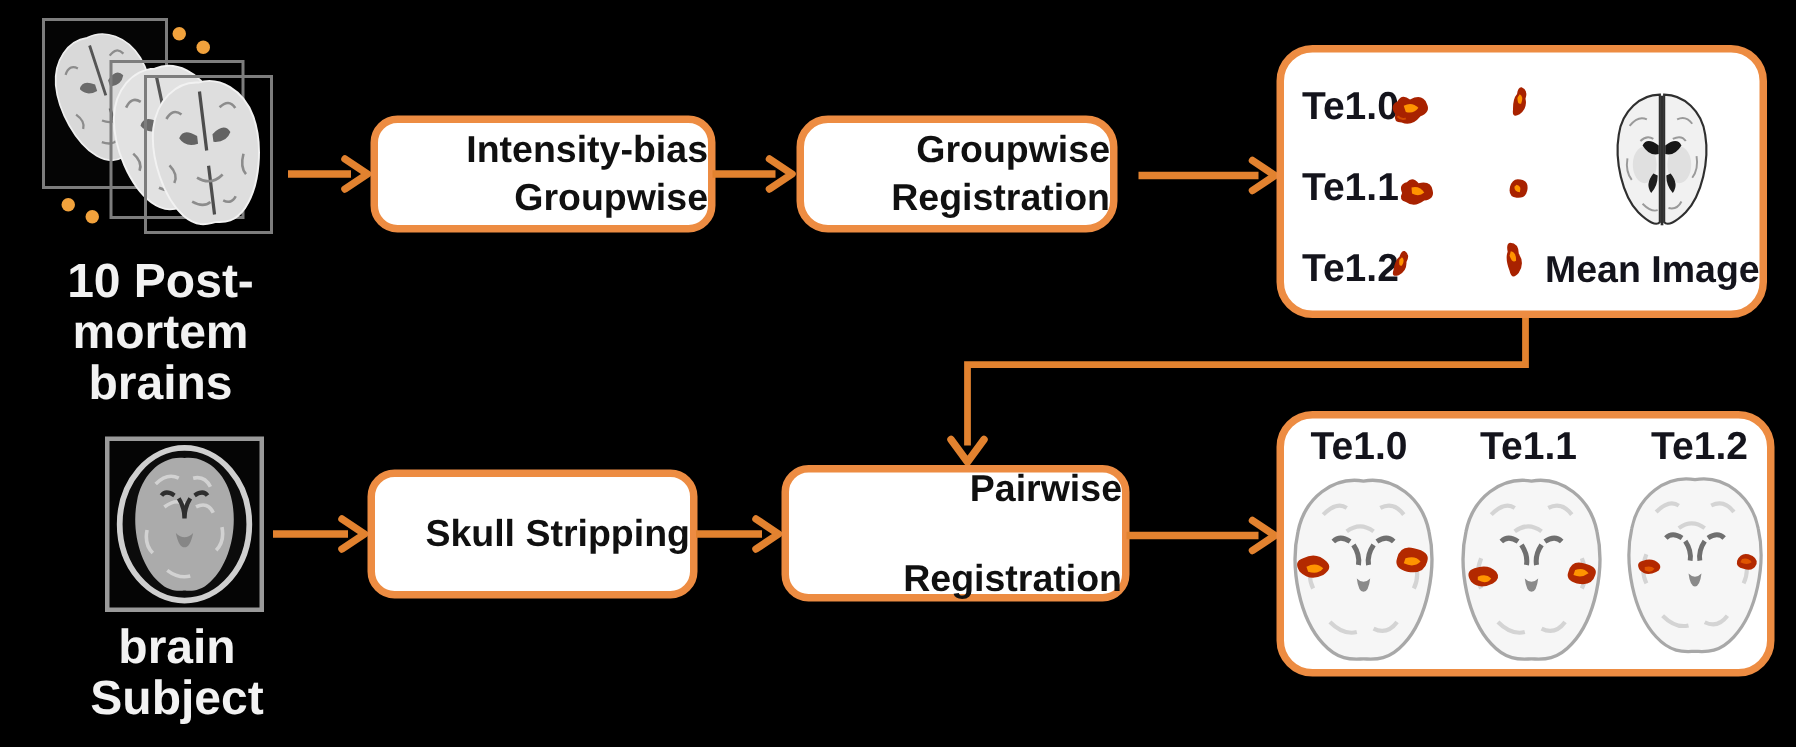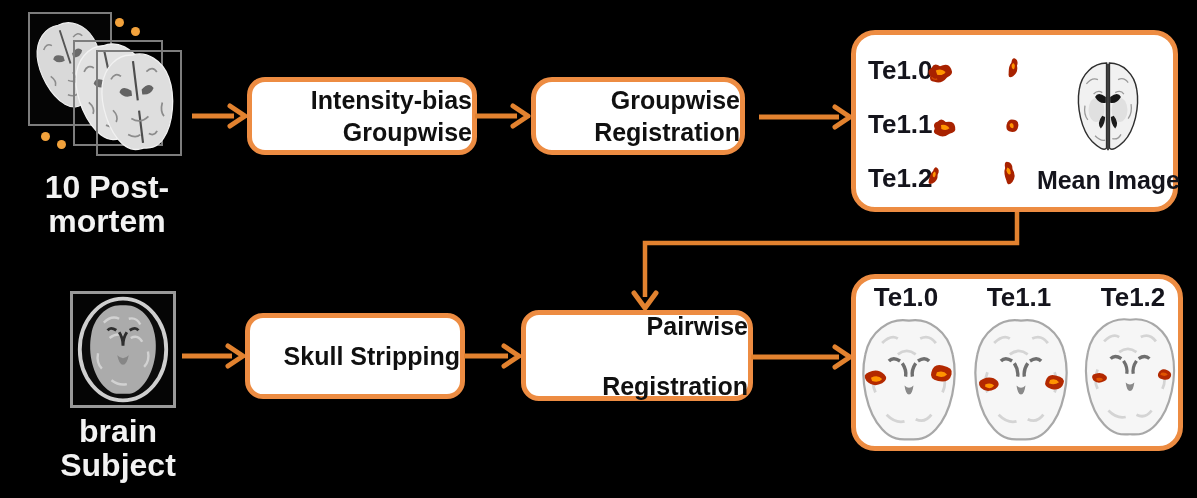--- a/index.html
+++ b/index.html
@@ -7,21 +7,21 @@
          font-family:"Liberation Sans",sans-serif;}
   .pbox{position:absolute;box-sizing:border-box;background:#fff;border:5px solid #ED8C42;
         border-radius:18px;display:flex;flex-direction:column;align-items:flex-end;
         justify-content:center;text-align:center;color:#101010;font-weight:bold;
         font-size:25px;line-height:32px;box-shadow:inset 0 0 0 2px #fff;}
   .outbox{position:absolute;box-sizing:border-box;background:#fff;border:5px solid #ED8C42;
           border-radius:24px;box-shadow:inset 0 0 0 2px #fff;}
   .ext-label{position:absolute;color:#F2F2F2;font-weight:bold;font-size:32px;line-height:34px;
              text-align:center;}
   .te-label{position:absolute;color:#14141c;font-weight:bold;font-size:26px;}
-  .mean-label{position:absolute;color:#14141c;font-weight:bold;font-size:25px;text-align:right;}
+  .mean-label{position:absolute;color:#14141c;font-weight:bold;font-size:25px;text-align:left;}
   .frame{position:absolute;box-sizing:border-box;border:2px solid #7d7d7d;background:#050505;}
   .dot{position:absolute;width:9px;height:9px;border-radius:50%;background:#F2A23C;}
   svg{position:absolute;overflow:visible;}
 </style>
 </head>
 <body>
 
 <div class="stage">
 
   <div class="frame" style="left:28px;top:12px;width:84px;height:114px;"></div>
@@ -45,20 +45,21 @@
     <path d="M44 46 Q34 38 30 46 Q34 54 44 52 Z M56 46 Q66 38 70 46 Q66 54 56 52 Z" fill="#636363"></path>
     <path d="M22 30 q6 -8 12 -2 M64 26 q8 -6 12 2 M20 66 q6 8 2 14 M78 64 q-4 10 0 16 M34 96 q8 6 14 2 M58 98 q6 4 10 -2 M40 78 q10 8 20 0" stroke="#8c8c8c" stroke-width="2" fill="none"></path>
   </svg>
   <div class="dot" style="left:115px;top:18px;"></div>
   <div class="dot" style="left:131px;top:27px;"></div>
   <div class="dot" style="left:41px;top:132px;"></div>
   <div class="dot" style="left:57px;top:140px;"></div>
 
   <div class="ext-label" style="left:0px;top:170px;width:214px;">
     <div>10 Post-mortem</div>
+    <div>brains</div>
   </div>
 
   <svg style="left:190px;top:103px;" width="60" height="26">
     <path d="M2 13 H44" stroke="#E2822F" stroke-width="5"></path>
     <path d="M40 3 L55 13 L40 23" fill="none" stroke="#E2822F" stroke-width="5" stroke-linecap="round" stroke-linejoin="round"></path>
   </svg>
 
   <div class="pbox" style="left:247px;top:77px;width:230px;height:78px;">
     <span>Intensity-bias</span>
     <span>Groupwise</span>

